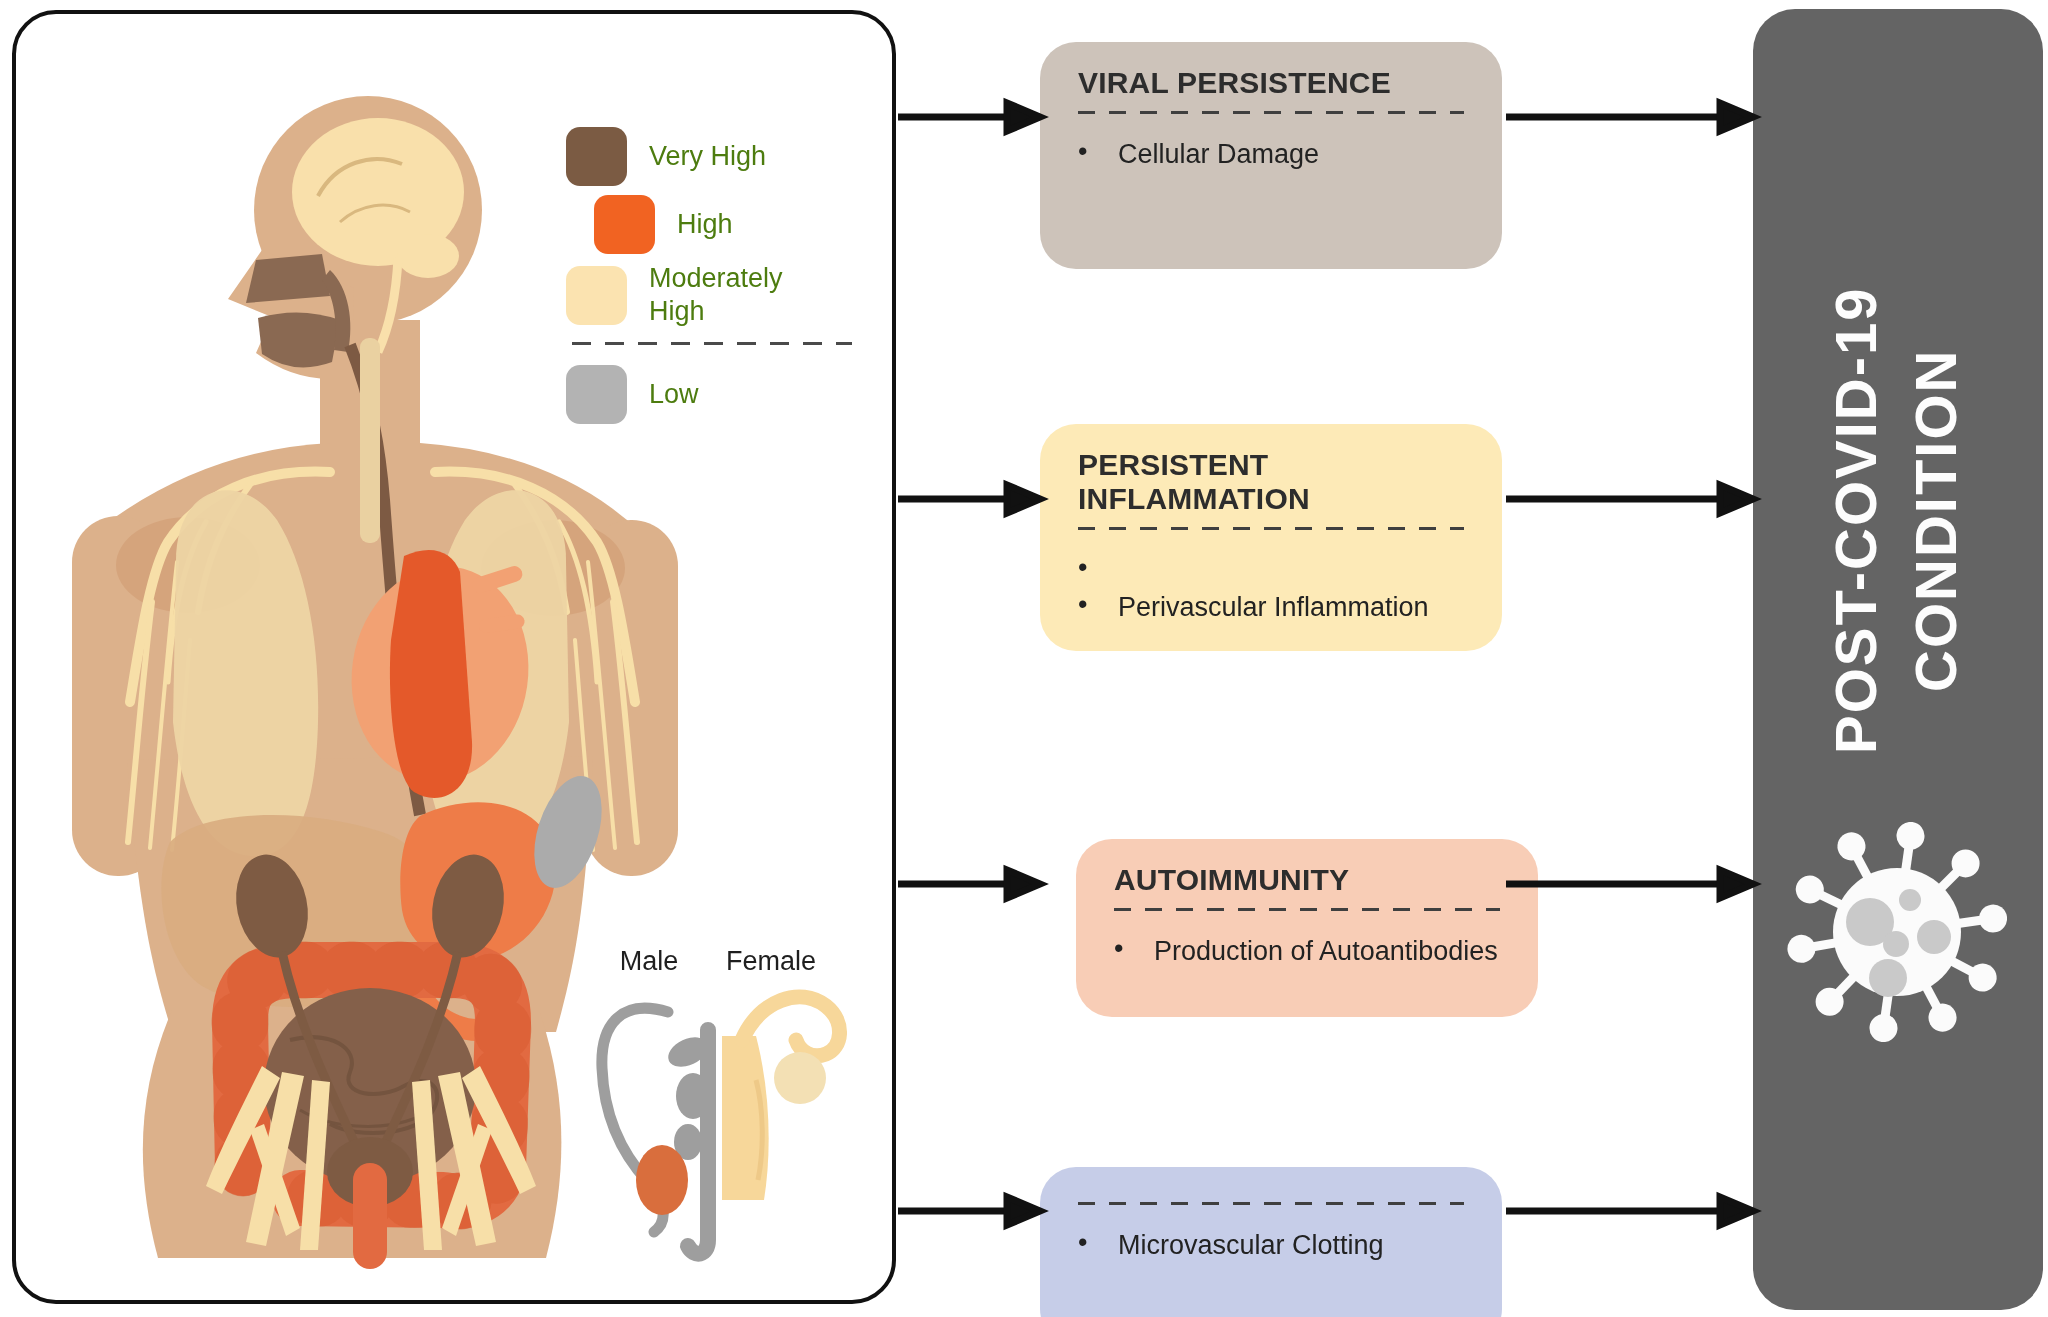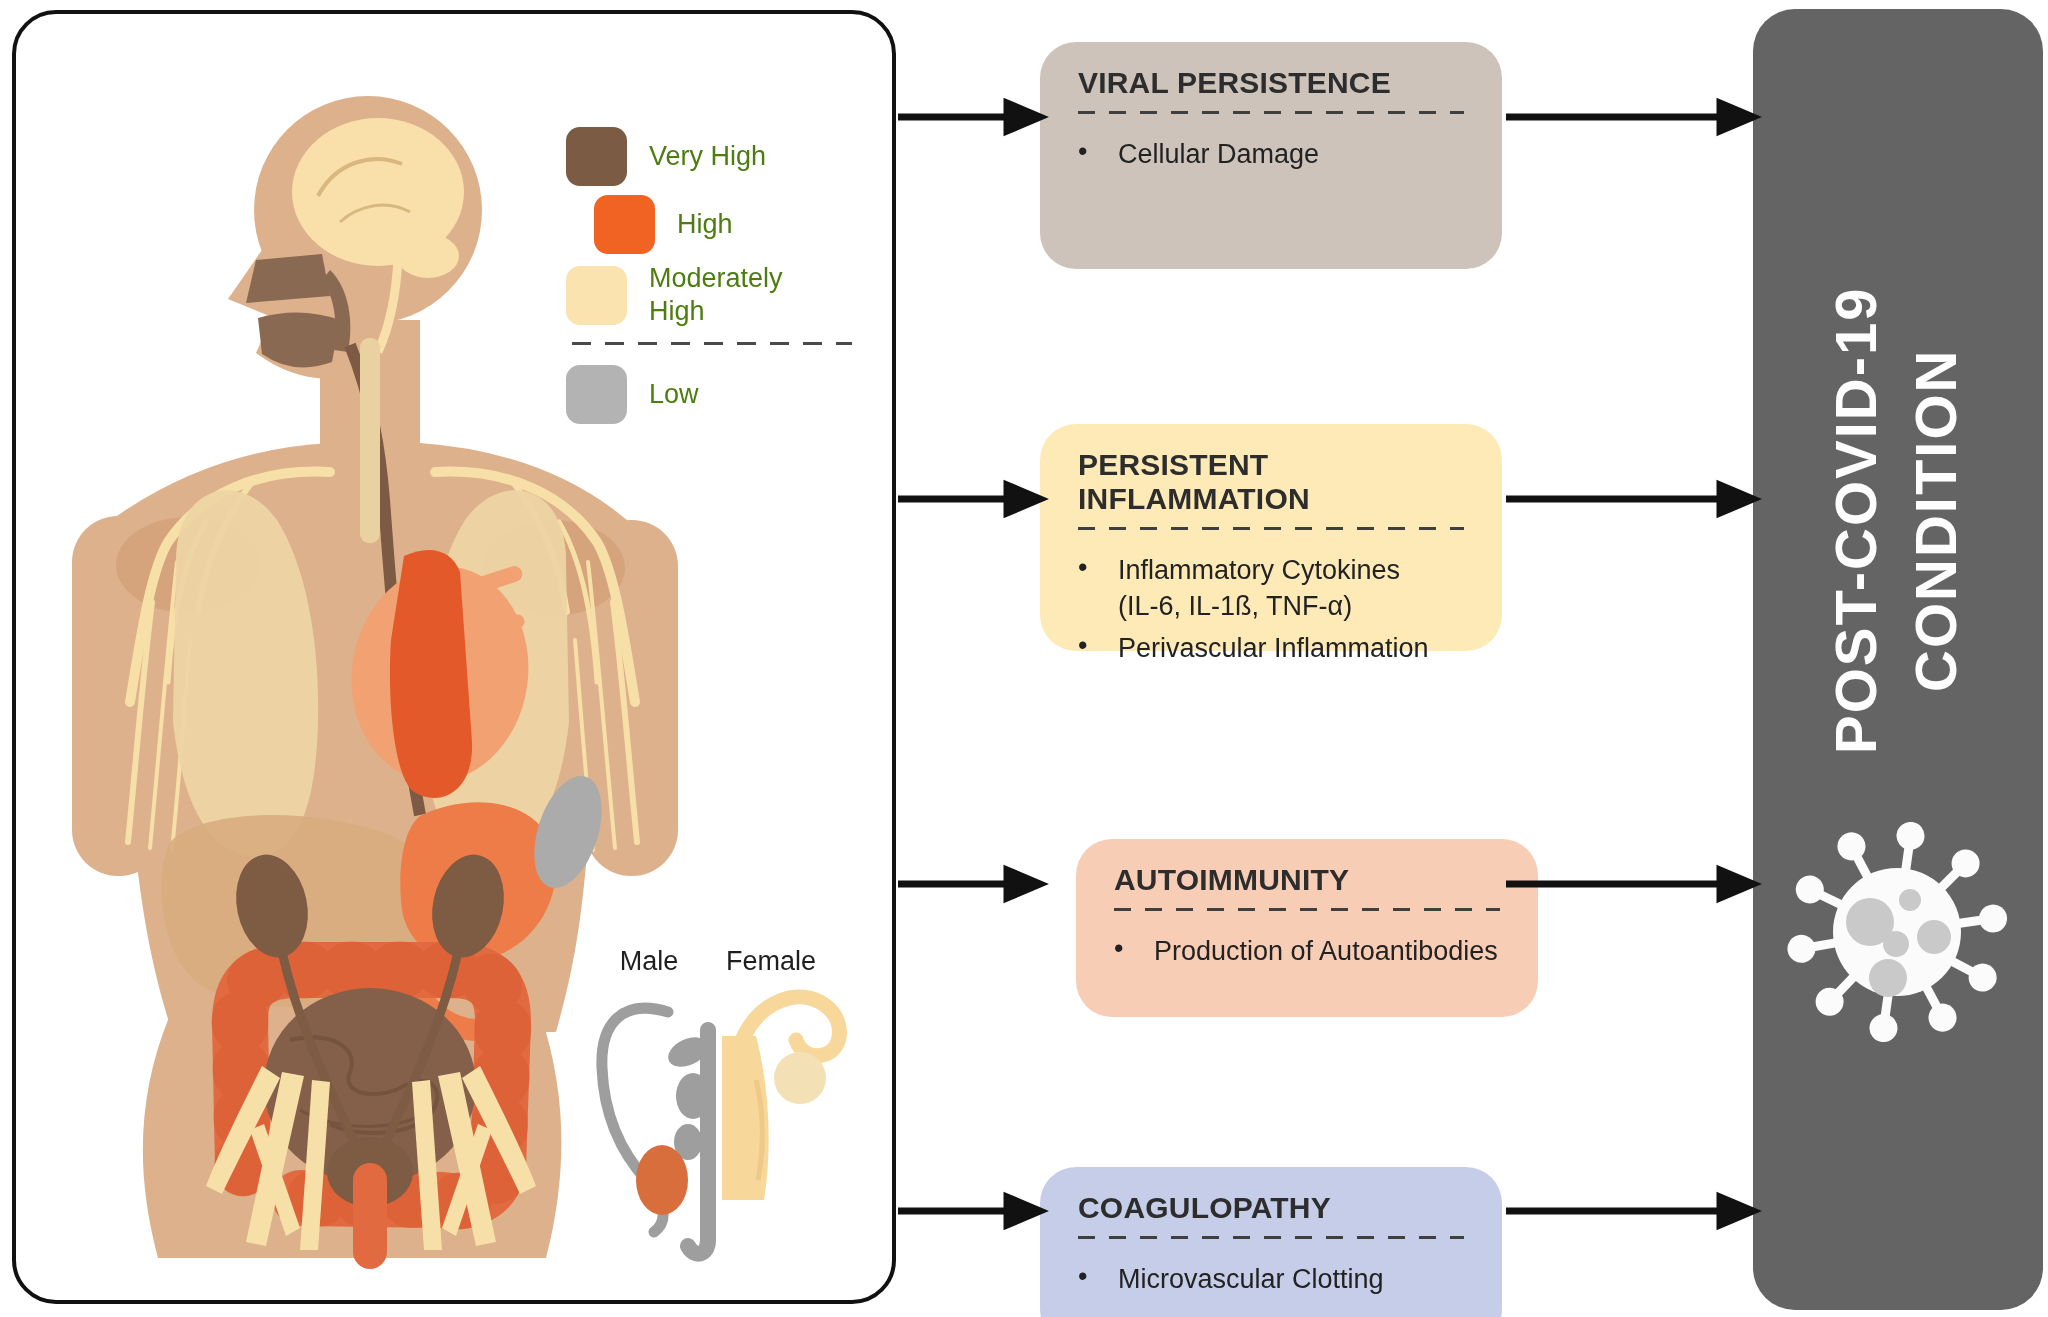--- a/index.html
+++ b/index.html
@@ -198,43 +198,40 @@
       </div>
     </div>
   </div>
 
   <div class="mbox" style="left: 1040px; top: 390px; height: 227px; background: rgb(253, 234, 183);">
     <div class="mbox-title">PERSISTENT INFLAMMATION</div>
     <div class="mbox-dash"></div>
     <div class="mbox-list">
       <div class="mrow">
         <span class="mdot">•</span>
-        <span class="bullet-text">Inflammatory Cytokines
-(IL-6, IL-1ß, TNF-α)</span>
       </div>
       <div class="mrow">
         <span class="mdot">•</span>
         <span class="bullet-text">Perivascular Inflammation</span>
       </div>
     </div>
   </div>
 
   <div class="mbox" style="left: 1076px; top: 805px; height: 178px; background: rgb(248, 205, 182);">
     <div class="mbox-title">AUTOIMMUNITY</div>
     <div class="mbox-dash"></div>
     <div class="mbox-list">
       <div class="mrow">
         <span class="mdot">•</span>
         <span class="bullet-text">Production of Autoantibodies</span>
       </div>
     </div>
   </div>
 
   <div class="mbox" style="left: 1040px; top: 1133px; height: 178px; background: rgb(198, 205, 232);">
-    <div class="mbox-title">COAGULOPATHY</div>
     <div class="mbox-dash"></div>
     <div class="mbox-list">
       <div class="mrow">
         <span class="mdot">•</span>
         <span class="bullet-text">Microvascular Clotting</span>
       </div>
     </div>
   </div>
 
   <div class="outcome-bar" style="background: rgb(100, 100, 100);"></div>

